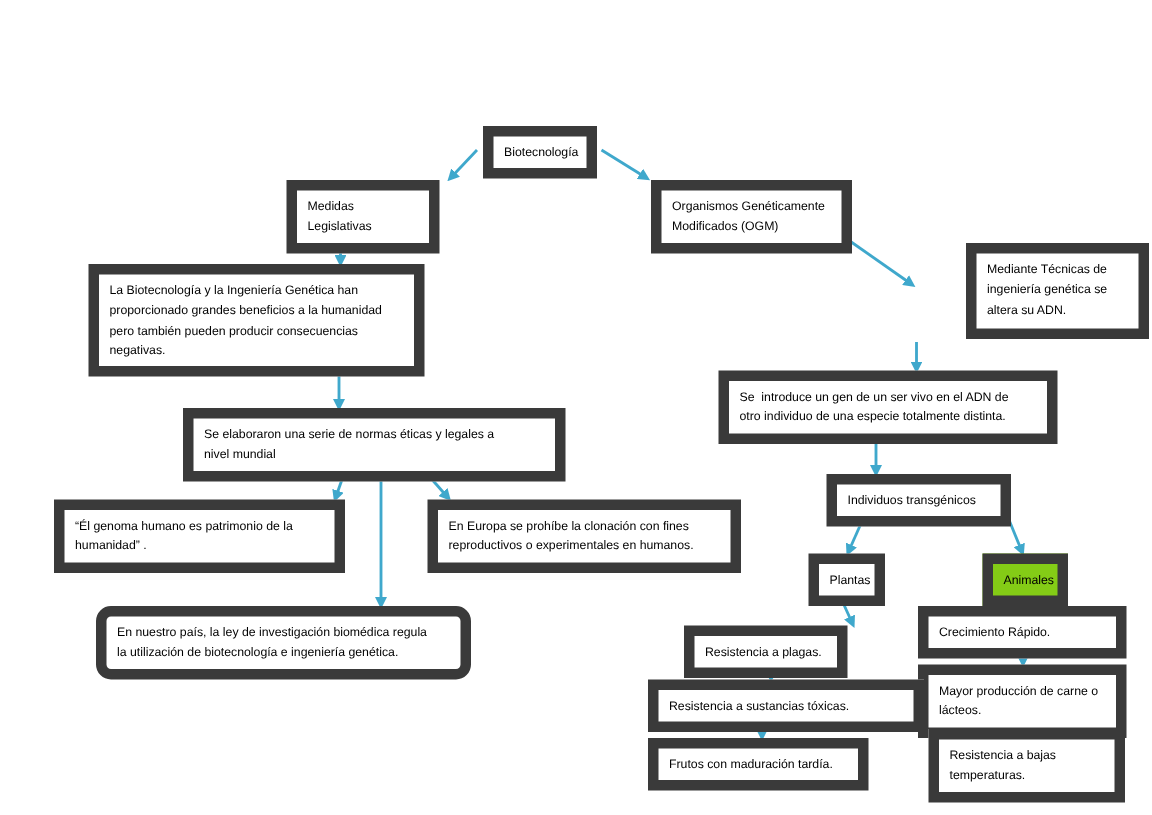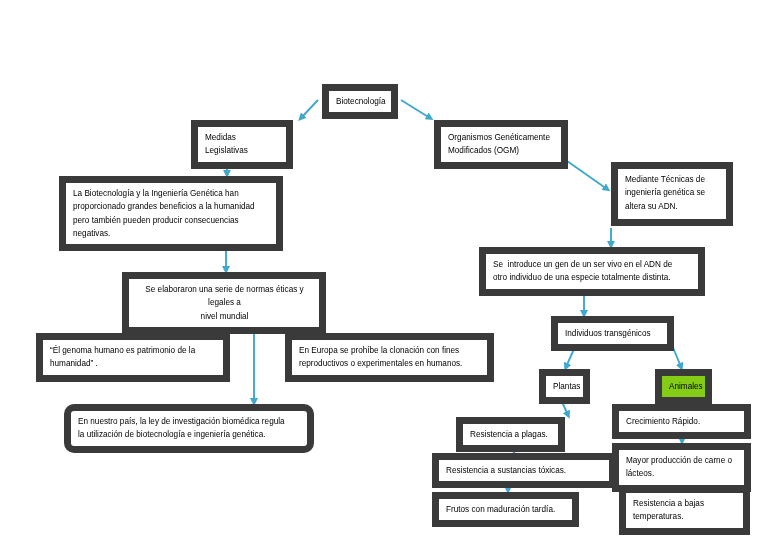--- a/index.html
+++ b/index.html
@@ -74,30 +74,30 @@
         <polyline points="682,430 682,441" fill="none" stroke="#3fa8cc" stroke-width="1.9" marker-end="url(#arrowhead)"></polyline>
         <polyline points="508,477 508,490" fill="none" stroke="#3fa8cc" stroke-width="1.9" marker-end="url(#arrowhead)"></polyline>
         <polyline points="682,485 682,500" fill="none" stroke="#3fa8cc" stroke-width="1.9" marker-end="url(#arrowhead)"></polyline>
       </g>
   </svg>
   <div id="nodes">
       <div class="node mid" style="left: 322px; top: 84px; width: 76px; min-height: 22px; border-color: rgb(58, 58, 58); background: rgb(255, 255, 255); color: rgb(0, 0, 0);"><span>Biotecnología</span></div>
       <div class="node mid" style="left: 191px; top: 120px; width: 102px; min-height: 22px; border-color: rgb(58, 58, 58); background: rgb(255, 255, 255); color: rgb(0, 0, 0);"><span>Medidas Legislativas</span></div>
       <div class="node center" style="left: 434px; top: 120px; width: 134px; min-height: 39px; border-color: rgb(58, 58, 58); background: rgb(255, 255, 255); color: rgb(0, 0, 0);"><span>Organismos Genéticamente
 Modificados (OGM)</span></div>
-      <div class="node center" style="left: 611px; top: 162px; width: 122px; min-height: 64px; border-color: rgb(58, 58, 58); background: rgb(255, 255, 255); color: rgb(0, 0, 0);"><span>Mediante Técnicas de
+      <div class="node center" style="left: 644px; top: 162px; width: 122px; min-height: 64px; border-color: rgb(58, 58, 58); background: rgb(255, 255, 255); color: rgb(0, 0, 0);"><span>Mediante Técnicas de
 ingeniería genética se
 altera su ADN.</span></div>
       <div class="node center" style="left: 59px; top: 176px; width: 224px; min-height: 65px; border-color: rgb(58, 58, 58); background: rgb(255, 255, 255); color: rgb(0, 0, 0);"><span>La Biotecnología y la Ingeniería Genética han
 proporcionado grandes beneficios a la humanidad
 pero también pueden producir consecuencias
 negativas.</span></div>
       <div class="node center" style="left: 479px; top: 247px; width: 226px; min-height: 40px; border-color: rgb(58, 58, 58); background: rgb(255, 255, 255); color: rgb(0, 0, 0);"><span>Se  introduce un gen de un ser vivo en el ADN de
 otro individuo de una especie totalmente distinta.</span></div>
-      <div class="node center" style="left: 122px; top: 272px; width: 204px; min-height: 40px; border-color: rgb(58, 58, 58); background: rgb(255, 255, 255); color: rgb(0, 0, 0); text-align: center;"><span>Se elaboraron una serie de normas éticas y legales a
+      <div class="node center" style="left: 122px; top: 272px; width: 255px; min-height: 40px; border-color: rgb(58, 58, 58); background: rgb(255, 255, 255); color: rgb(0, 0, 0);"><span>Se elaboraron una serie de normas éticas y legales a
 nivel mundial</span></div>
       <div class="node mid" style="left: 551px; top: 316px; width: 123px; min-height: 22px; border-color: rgb(58, 58, 58); background: rgb(255, 255, 255); color: rgb(0, 0, 0);"><span>Individuos transgénicos</span></div>
       <div class="node center" style="left: 36px; top: 333px; width: 194px; min-height: 40px; border-color: rgb(58, 58, 58); background: rgb(255, 255, 255); color: rgb(0, 0, 0);"><span>“Él genoma humano es patrimonio de la
 humanidad” .</span></div>
       <div class="node center" style="left: 285px; top: 333px; width: 209px; min-height: 40px; border-color: rgb(58, 58, 58); background: rgb(255, 255, 255); color: rgb(0, 0, 0);"><span>En Europa se prohíbe la clonación con fines
 reproductivos o experimentales en humanos.</span></div>
       <div class="node mid" style="left: 539px; top: 369px; width: 51px; min-height: 22px; border-color: rgb(58, 58, 58); background: rgb(255, 255, 255); color: rgb(0, 0, 0); text-align: right;"><span>Plantas</span></div>
       <div class="node mid" style="left: 655px; top: 369px; width: 57px; min-height: 22px; border-color: rgb(58, 58, 58); background: #84cc16; color: rgb(0, 0, 0);"><span>Animales</span></div>
       <div class="node center" style="left: 64px; top: 404px; width: 250px; min-height: 40px; border-color: rgb(58, 58, 58); background: rgb(255, 255, 255); color: rgb(0, 0, 0); border-radius: 10px;"><span>En nuestro país, la ley de investigación biomédica regula
 la utilización de biotecnología e ingeniería genética.</span></div>

